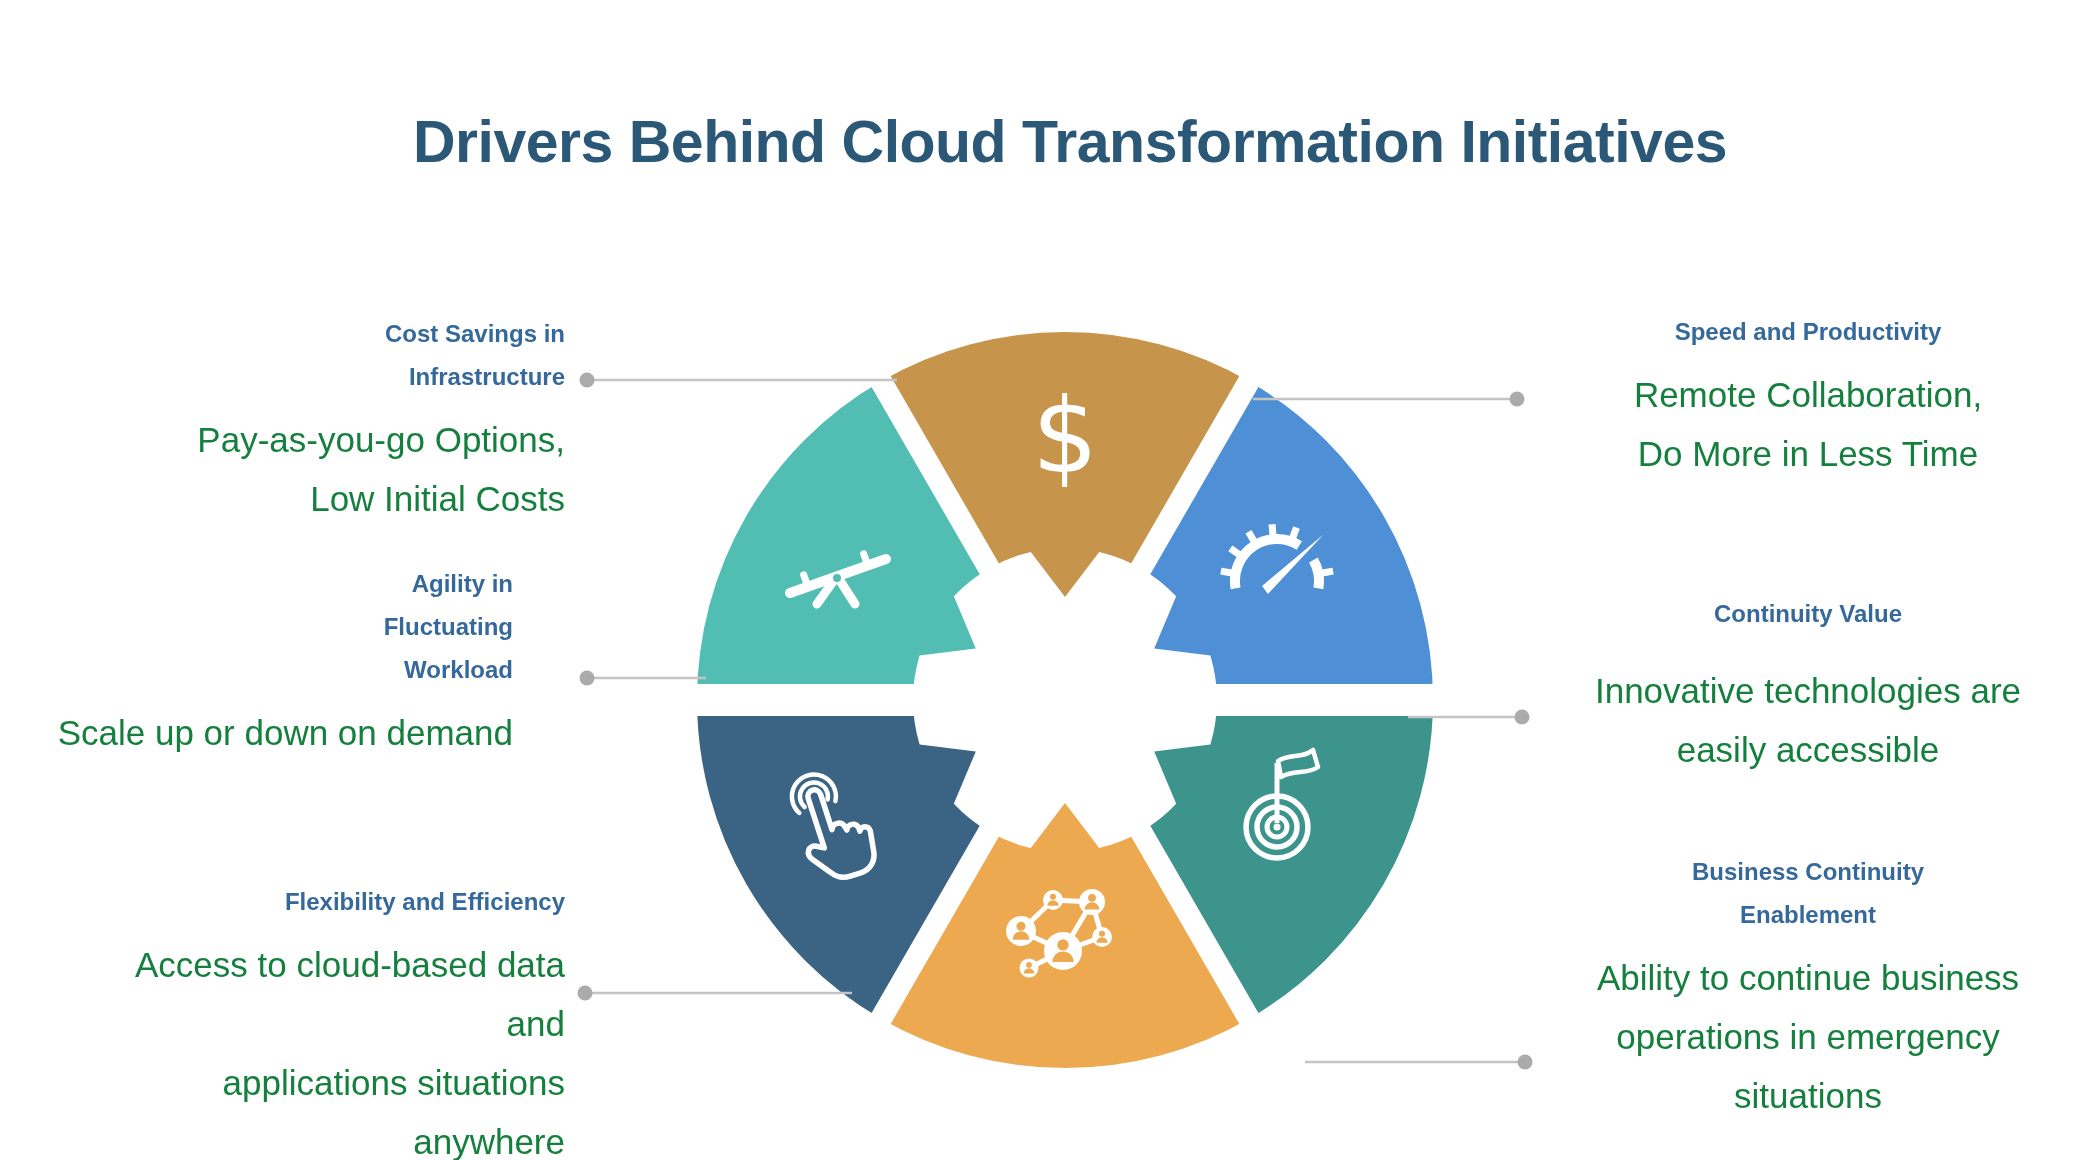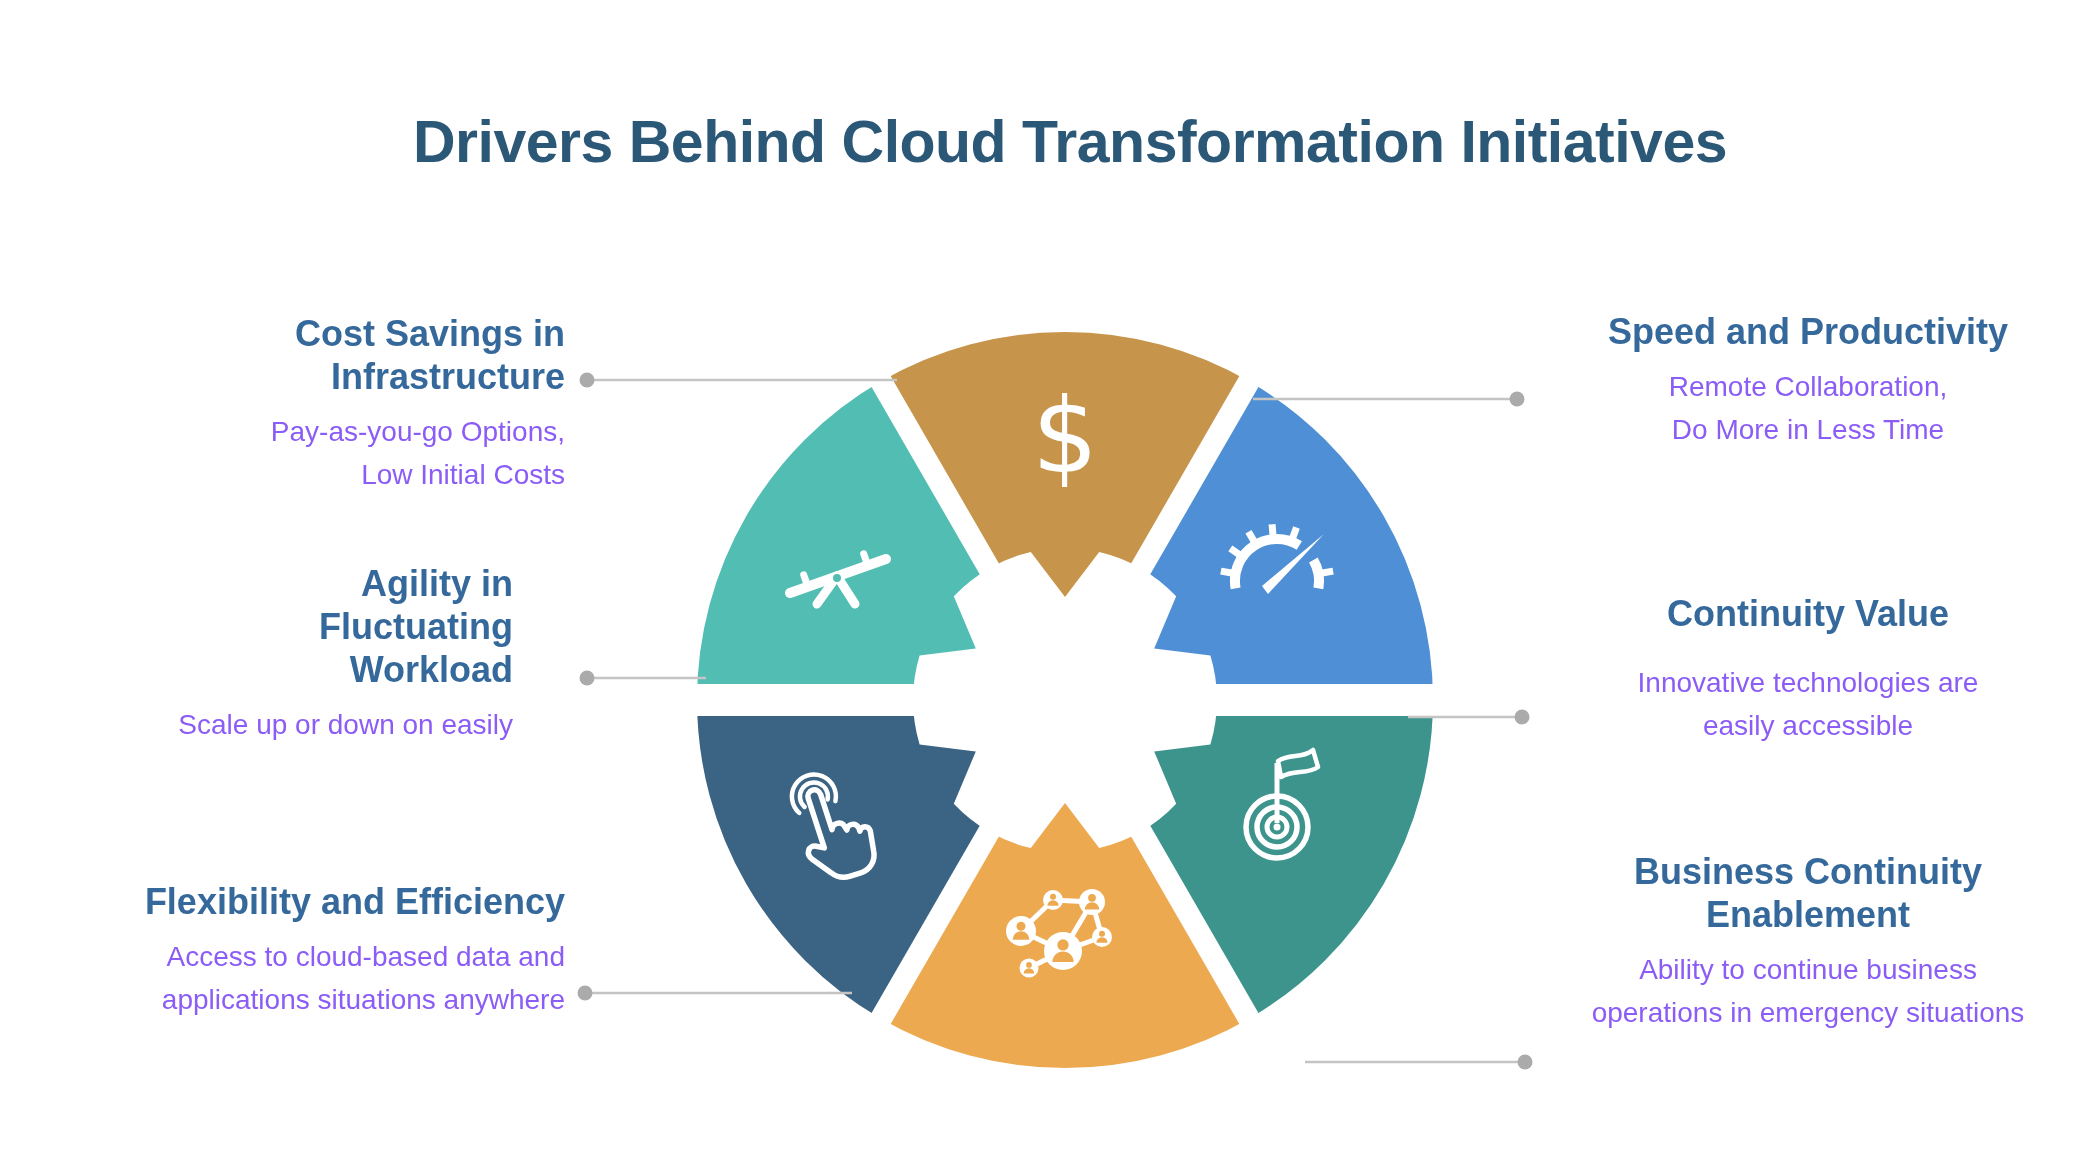--- a/index.html
+++ b/index.html
@@ -3,43 +3,43 @@
 <meta charset="utf-8">
 <style>
   html,body{margin:0;padding:0;background:#ffffff;}
   body{width:2094px;height:1160px;position:relative;overflow:hidden;
        font-family:"Liberation Sans",sans-serif;}
   .title{position:absolute;left:0;top:108px;width:2080px;text-align:center;
          font-size:59px;font-weight:700;letter-spacing:-0.5px;color:#2C5878;padding-left:30px;}
   .label-block{position:absolute;}
   .label-block.left{text-align:right;width:480px;}
   .label-block.right{text-align:center;width:480px;}
-  .lb-heading{font-size:36px;font-weight:700;color:#35689B;line-height:43px;
+  .lb-heading{font-size:24px;font-weight:700;color:#35689B;line-height:43px;
               white-space:pre-line;}
-  .lb-body{font-size:28px;font-weight:400;color:#8b5cf6;line-height:43px;
+  .lb-body{font-size:35px;font-weight:400;color:#15803d;line-height:59px;
            margin-top:12px;white-space:pre-line;}
   #lb-r2 .lb-body{margin-top:26px;}
   #wheel-svg{position:absolute;left:0;top:0;}
 </style>
 </head>
 <body>
 
 <div class="title">Drivers Behind Cloud Transformation Initiatives</div>
 
 <div class="label-block left" id="lb-l1" style="right:1529px;top:312px;">
   <div class="lb-heading">Cost Savings in
 Infrastructure</div>
   <div class="lb-body">Pay-as-you-go Options,
 Low Initial Costs</div>
 </div>
 <div class="label-block left" id="lb-l2" style="right:1581px;top:562px;">
   <div class="lb-heading">Agility in
 Fluctuating
 Workload</div>
-  <div class="lb-body">Scale up or down on easily</div>
+  <div class="lb-body">Scale up or down on demand</div>
 </div>
 <div class="label-block left" id="lb-l3" style="right:1529px;top:880px;">
   <div class="lb-heading">Flexibility and Efficiency</div>
   <div class="lb-body">Access to cloud-based data and
 applications situations anywhere</div>
 </div>
 
 <div class="label-block right" id="lb-r1" style="left:1568px;top:310px;">
   <div class="lb-heading">Speed and Productivity</div>
   <div class="lb-body">Remote Collaboration,

